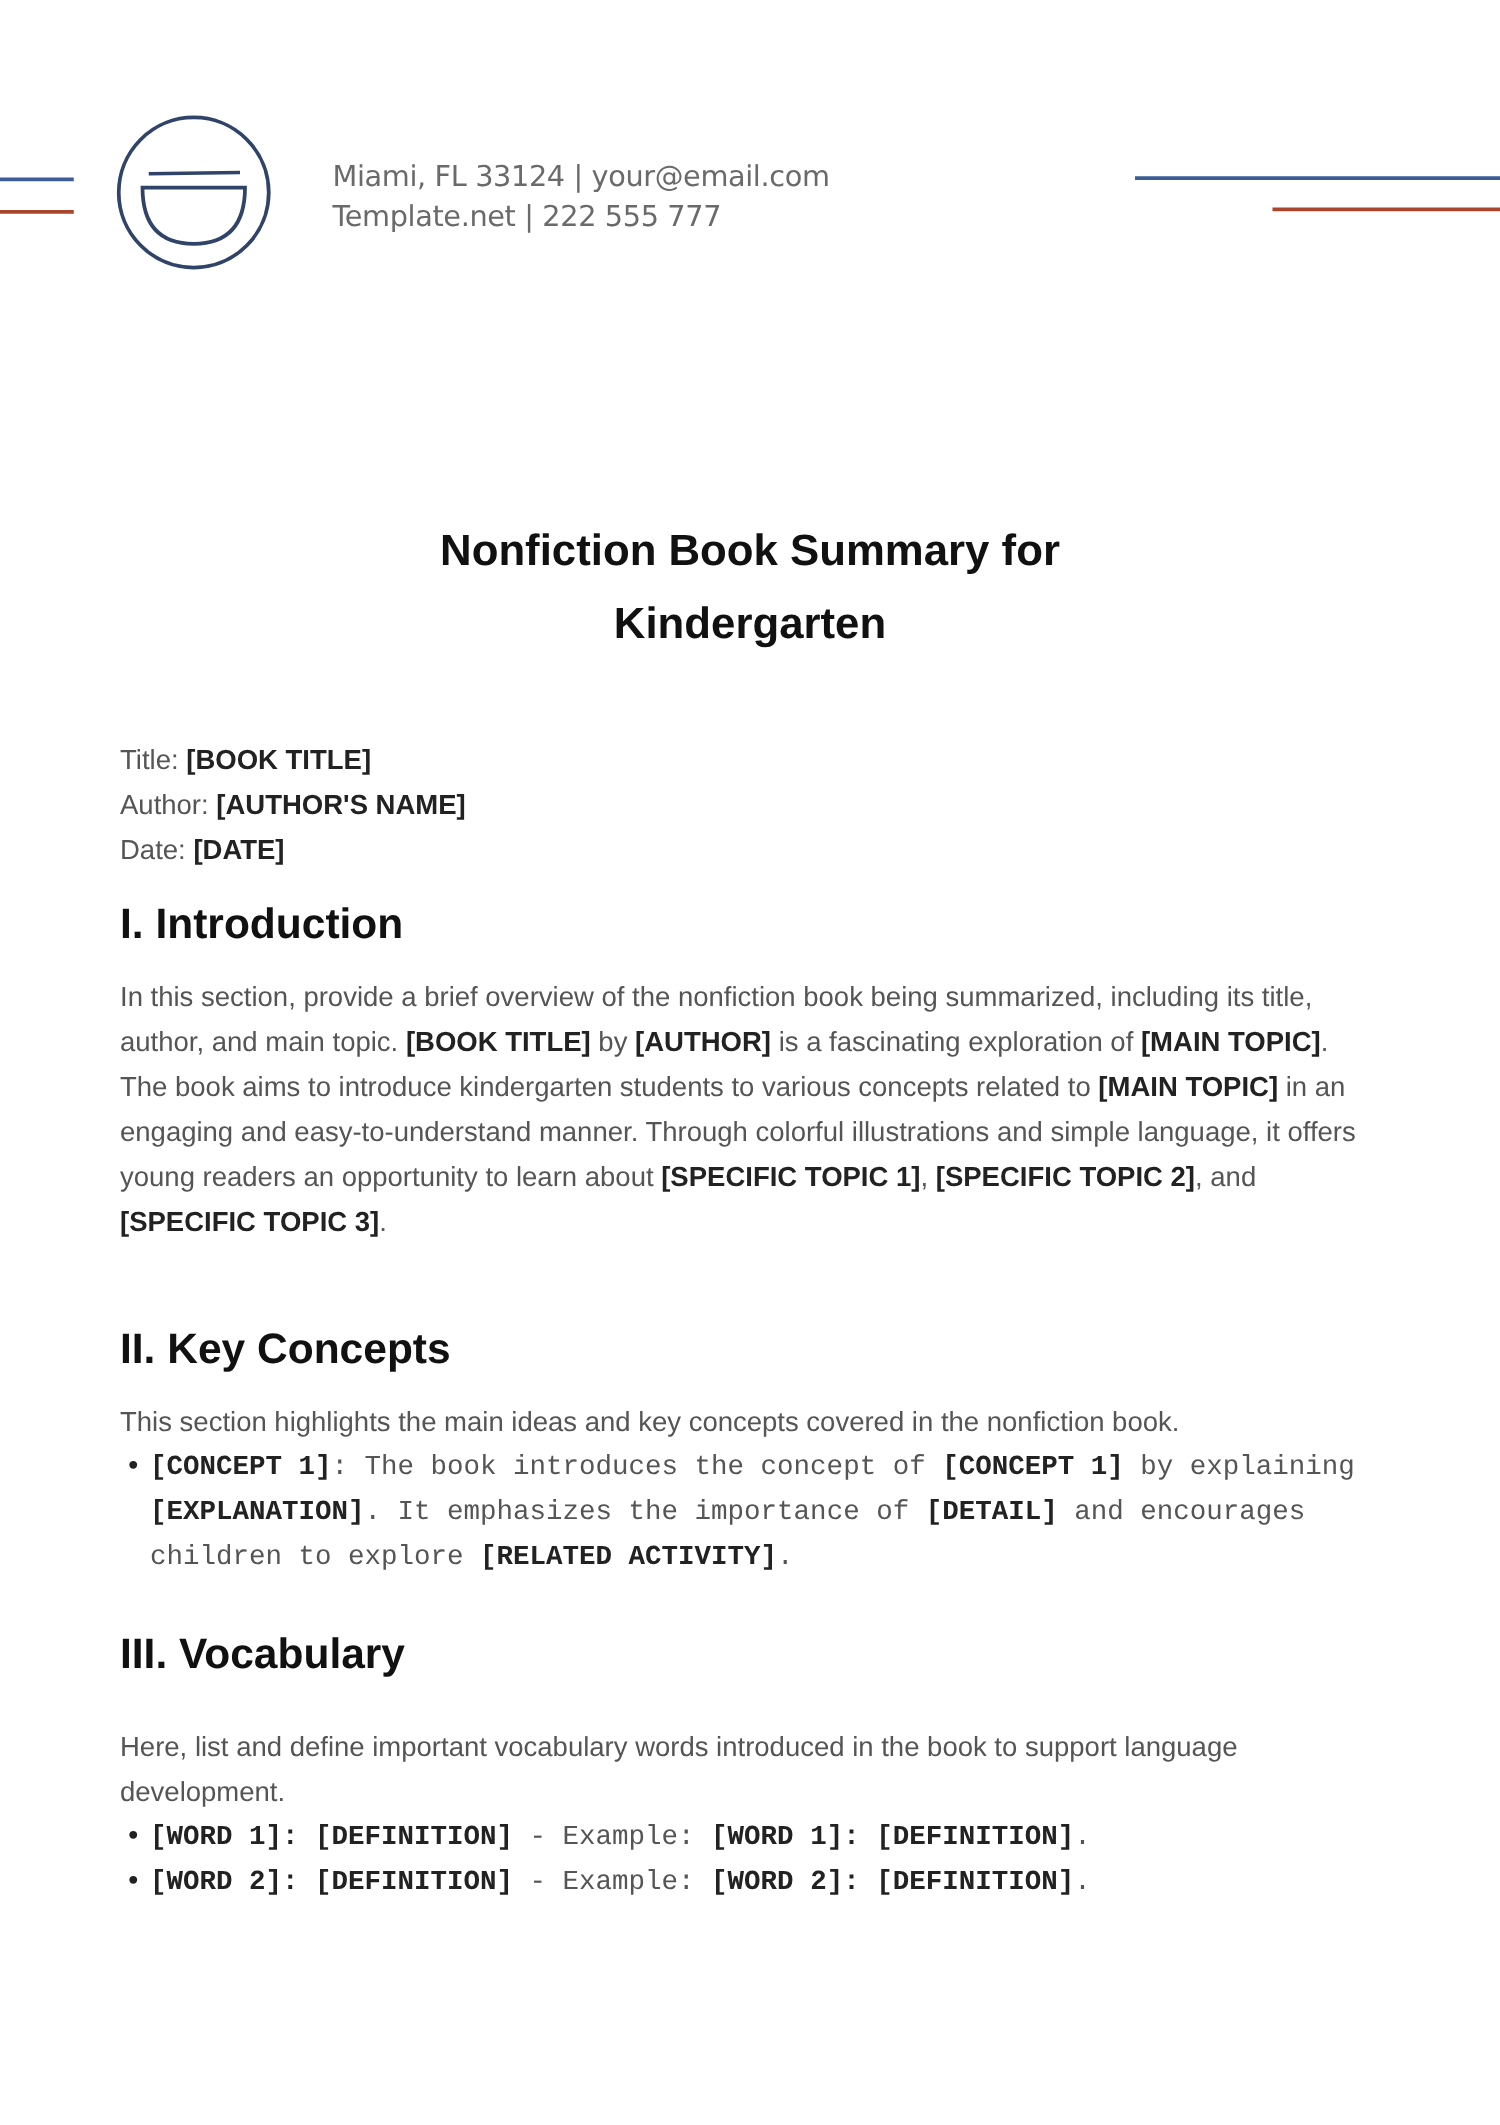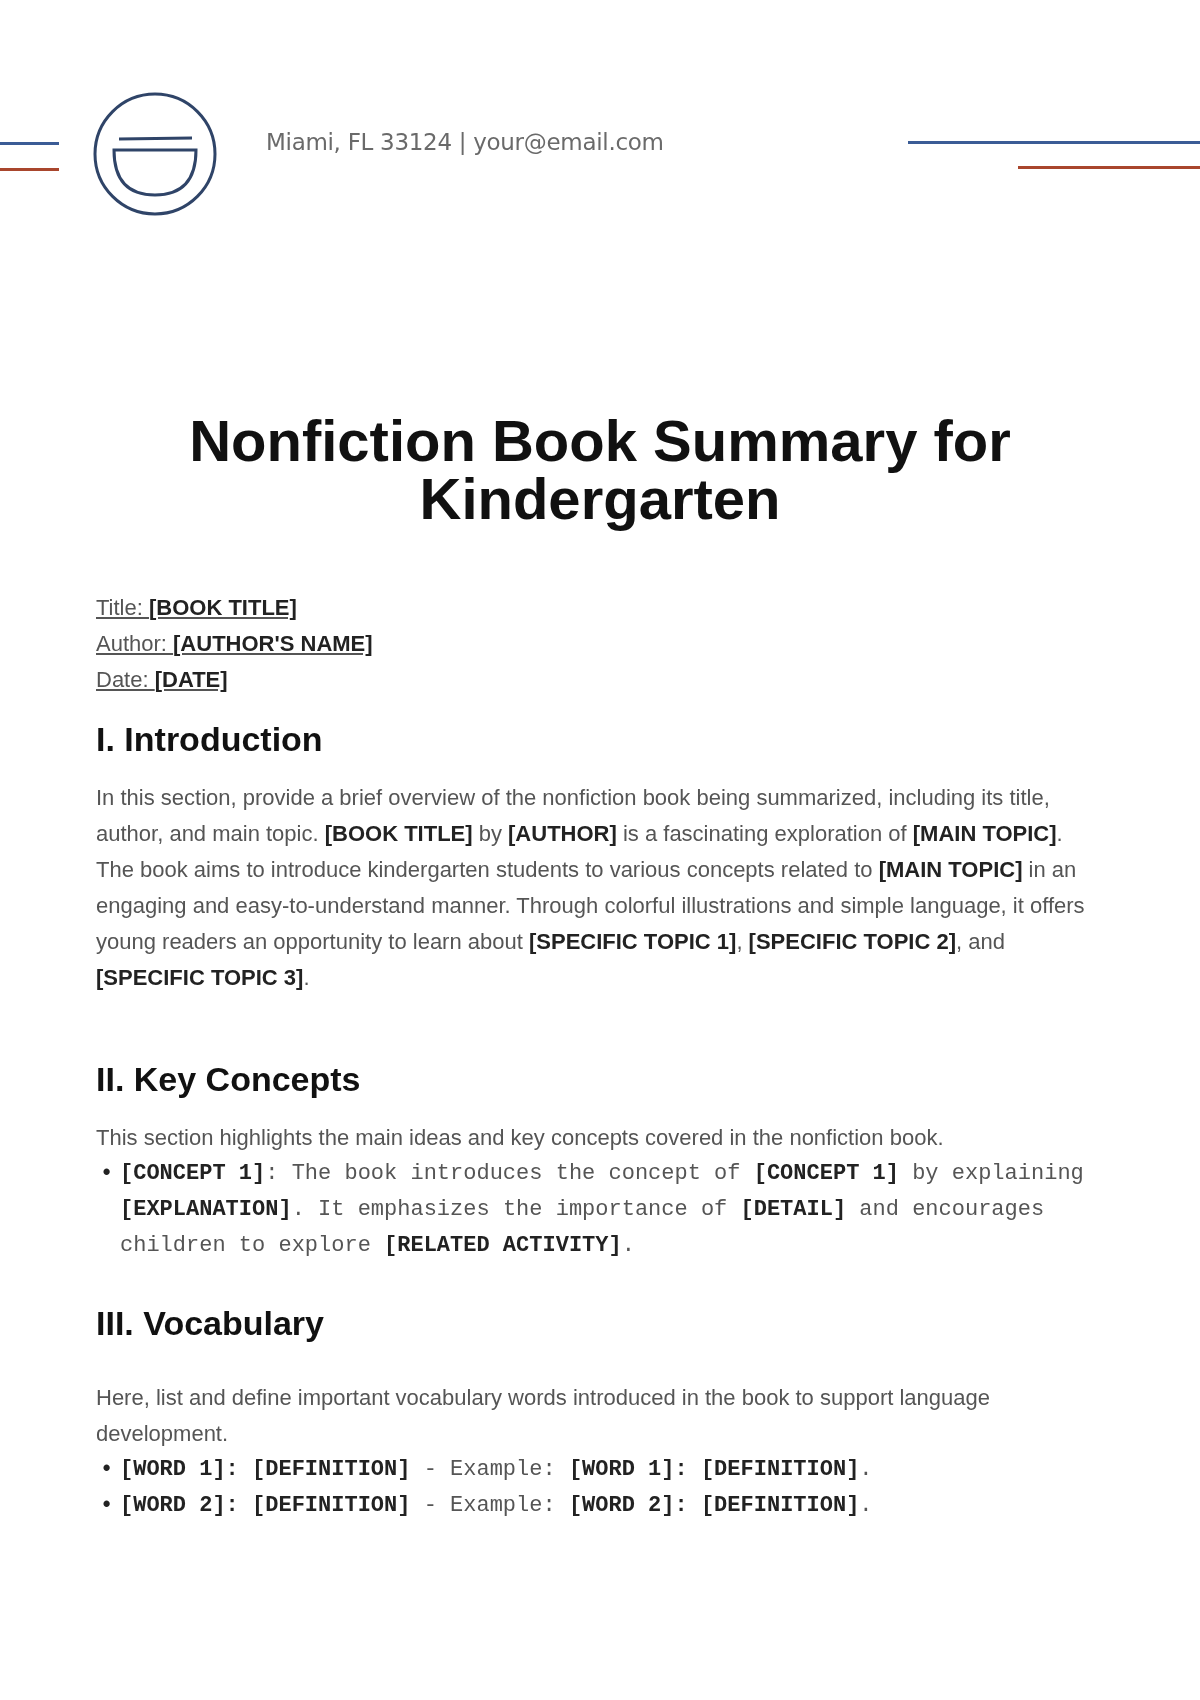--- a/index.html
+++ b/index.html
@@ -3,24 +3,24 @@
 <meta charset="utf-8">
 <style>
   html, body { margin: 0; padding: 0; background: #ffffff; }
   body { width: 1200px; height: 1700px; position: relative; overflow: hidden;
          font-family: "Liberation Sans", "DejaVu Sans", sans-serif; color: #555555; }
   .hline { position: absolute; height: 3px; }
   .blue { background: #3b5c96; }
   .red { background: #a9462d; }
   .logo { position: absolute; left: 92px; top: 91px; width: 126px; height: 126px; }
   .contact { position: absolute; left: 266px; top: 126px; font-size: 23px; line-height: 32px; color: #6a6a6a; font-family: "DejaVu Sans", sans-serif; letter-spacing: -0.3px; }
-  .title { position: absolute; left: 0; top: 412px; width: 1200px; text-align: center; font-size: 58px; line-height: 58px; font-weight: bold; color: #111111; }
+  .title { position: absolute; left: 0; top: 412px; width: 1200px; text-align: center; font-size: 35px; line-height: 58px; font-weight: bold; color: #111111; }
   .content { position: absolute; left: 96px; top: 590px; width: 1000px; font-size: 22px; line-height: 36px; }
   .content b { color: #222222; font-weight: bold; }
-  .meta-line { margin: 0; text-decoration: underline; }
+  .meta-line { margin: 0; }
   h2 { margin: 0; font-size: 34px; line-height: 42px; font-weight: bold; color: #111111; }
   p { margin: 0; }
   ul { margin: 0; padding: 0 0 0 24px; list-style: none; }
   li { position: relative; margin: 0; font-family: Liberation Mono, monospace; }
   li::before { content: "\2022"; position: absolute; left: -20px; top: 0; color: #222; font-weight: bold; }
   .sec1-h { margin-top: 20px; }
   .sec1-p { margin-top: 20px; }
   .sec2-h { margin-top: 62px; }
   .sec2-p { margin-top: 20px; }
   .sec3-h { margin-top: 38px; }
@@ -37,20 +37,21 @@
 <div class="logo">
   <svg width="126" height="126" viewBox="0 0 126 126">
     <ellipse cx="63" cy="63" rx="60" ry="60" fill="none" stroke="#2f4468" stroke-width="3"></ellipse>
     <line x1="27" y1="48" x2="100" y2="47" stroke="#2f4468" stroke-width="3"></line>
     <path d="M22 59 L104 59 Q104 104 63 104 Q22 104 22 59 Z" fill="none" stroke="#2f4468" stroke-width="3"></path>
   </svg>
 </div>
 
 <div class="contact">
   <div>Miami, FL 33124 | your@email.com</div>
+  <div>Template.net | 222 555 777</div>
 </div>
 
 <div class="title">
   <div>Nonfiction Book Summary for</div>
   <div>Kindergarten</div>
 </div>
 
 <div class="content">
   <div>
     <p class="meta-line"><span>Title: </span><b>[BOOK TITLE]</b></p>

